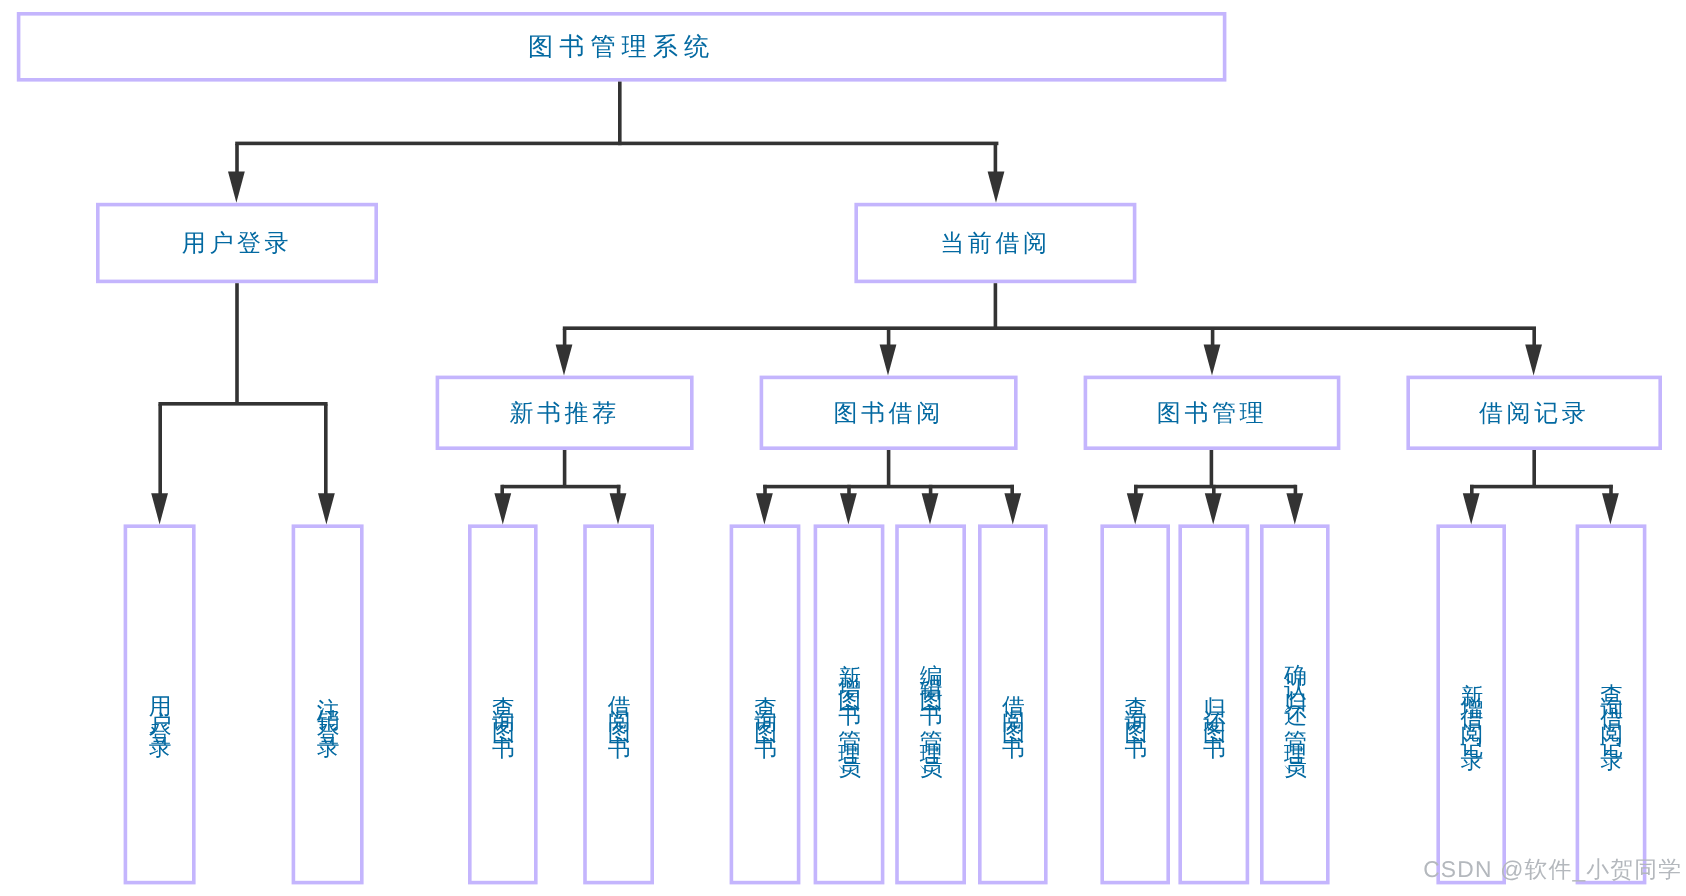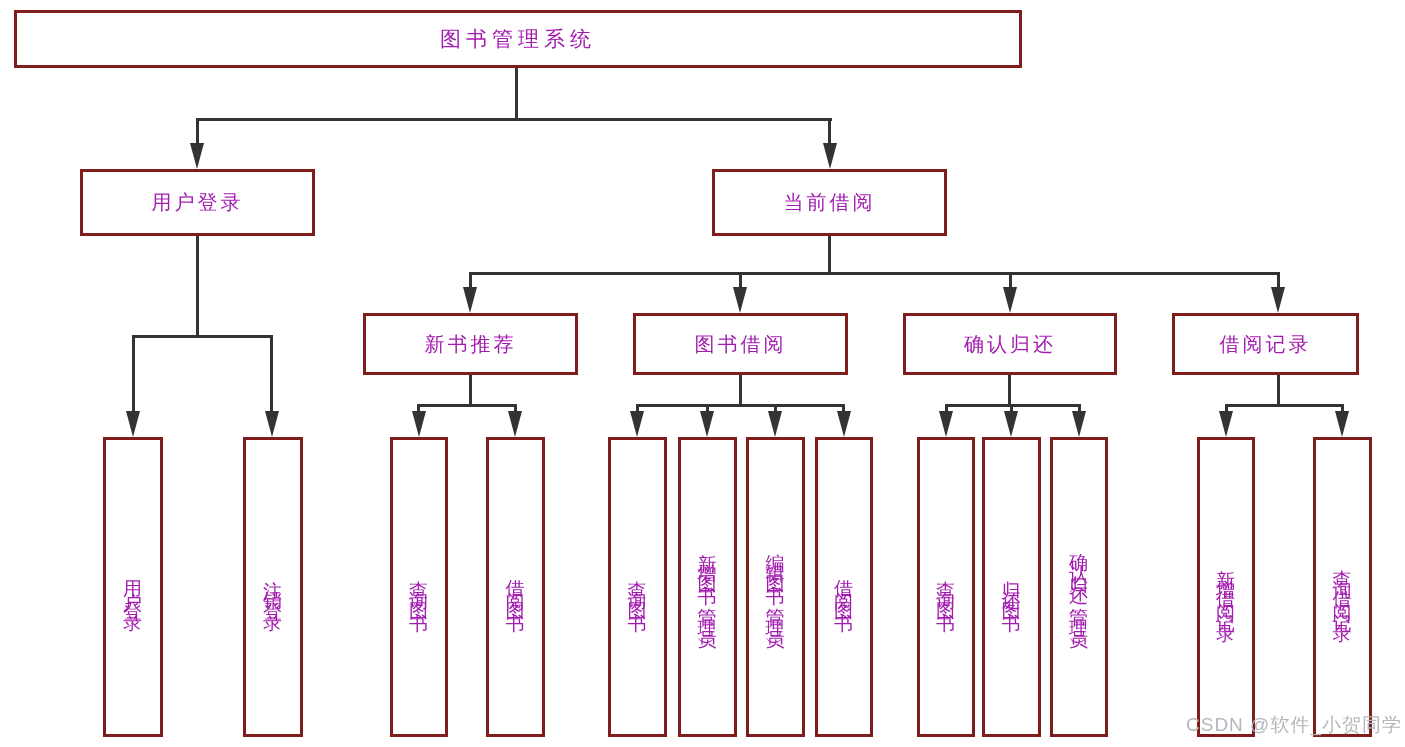--- a/index.html
+++ b/index.html
@@ -11,26 +11,26 @@
     width: 1405px;
     height: 747px;
     background: #ffffff;
     overflow: hidden;
     color: #333333;
   }
 
   
   .box {
     position: absolute;
-    border: 3px solid #7f1d1d;
+    border: 3px solid #c4b5fd;
     background: #ffffff;
     display: flex;
     align-items: center;
     justify-content: center;
-    color: #a21caf;
+    color: #0369a1;
     white-space: nowrap;
   }
   .h-label { font-size: 20px; letter-spacing: 3px; }
   .title-label { font-size: 21px; letter-spacing: 5px; }
 
   
   .leaf {
     writing-mode: vertical-rl;
     text-orientation: mixed;
     font-size: 19px;
@@ -68,23 +68,23 @@
   <div class="box title-label" style="left:14px; top:10px; width:1008px; height:58px;">图书管理系统</div>
 
   <div class="box h-label" style="left:80px; top:169px; width:235px; height:67px;">用户登录</div>
 
   <div class="box h-label" style="left:712px; top:169px; width:235px; height:67px;">当前借阅</div>
 
   <div class="box h-label" style="left:633px; top:313px; width:215px; height:62px;">图书借阅</div>
 
   <div class="box h-label" style="left:363px; top:313px; width:215px; height:62px;">新书推荐</div>
 
-  <div class="box h-label" style="left:903px; top:313px; width:214px; height:62px;">确认归还</div>
+  <div class="box h-label" style="left:903px; top:313px; width:214px; height:62px;">图书管理</div>
 
-  <div class="box h-label" style="left:1172px; top:313px; width:187px; height:62px;">借阅记录</div>
+  <div class="box h-label" style="left:1172px; top:313px; width:213px; height:62px;">借阅记录</div>
 
   <div class="box leaf" style="left:103px; top:437px; width:60px; height:300px;">用户登录</div>
   <div class="box leaf" style="left:243px; top:437px; width:60px; height:300px;">注销登录</div>
 
   <div class="box leaf" style="left:390px; top:437px; width:58px; height:300px;">查询图书</div>
   <div class="box leaf" style="left:486px; top:437px; width:59px; height:300px;">借阅图书</div>
 
   <div class="box leaf" style="left:608px; top:437px; width:59px; height:300px;">查询图书</div>
   <div class="box leaf" style="left:678px; top:437px; width:59px; height:300px;">新增图书（管理员）</div>
   <div class="box leaf" style="left:746px; top:437px; width:59px; height:300px;">编辑图书（管理员）</div>

